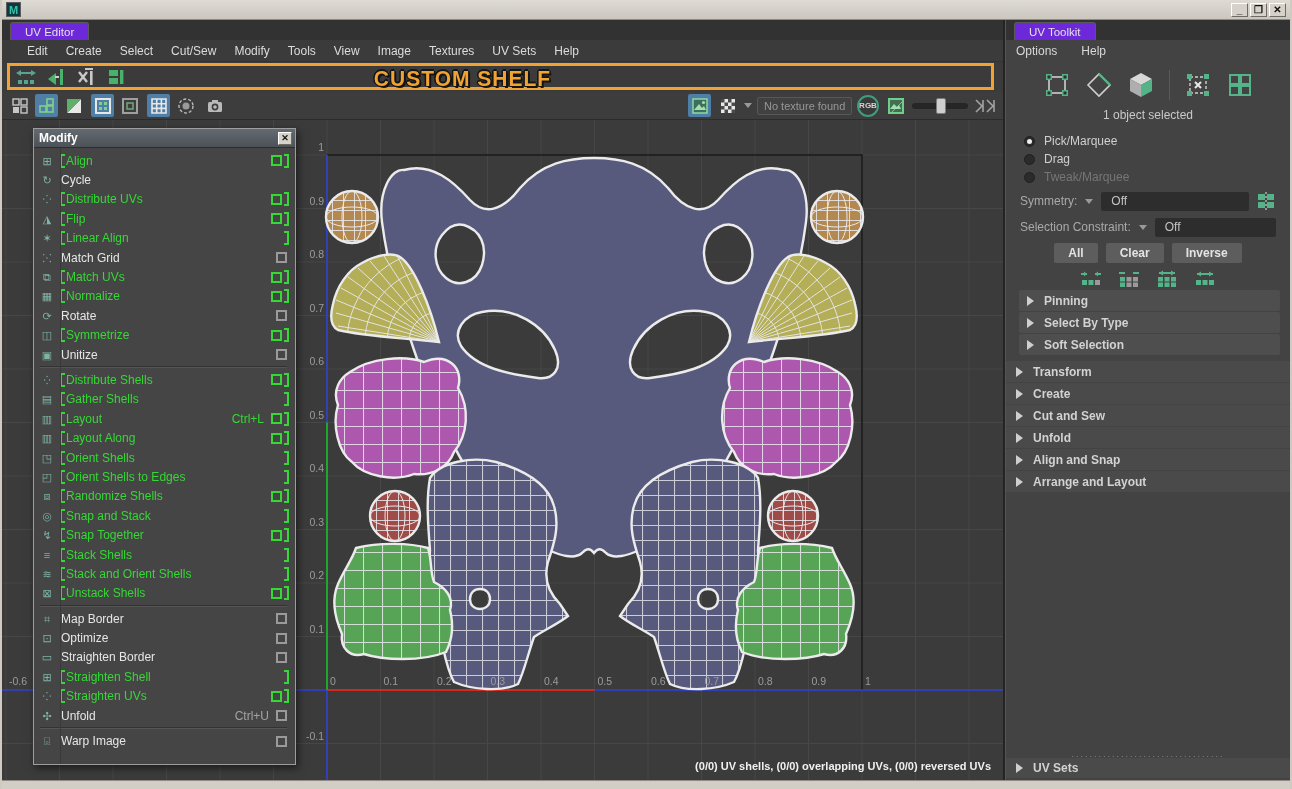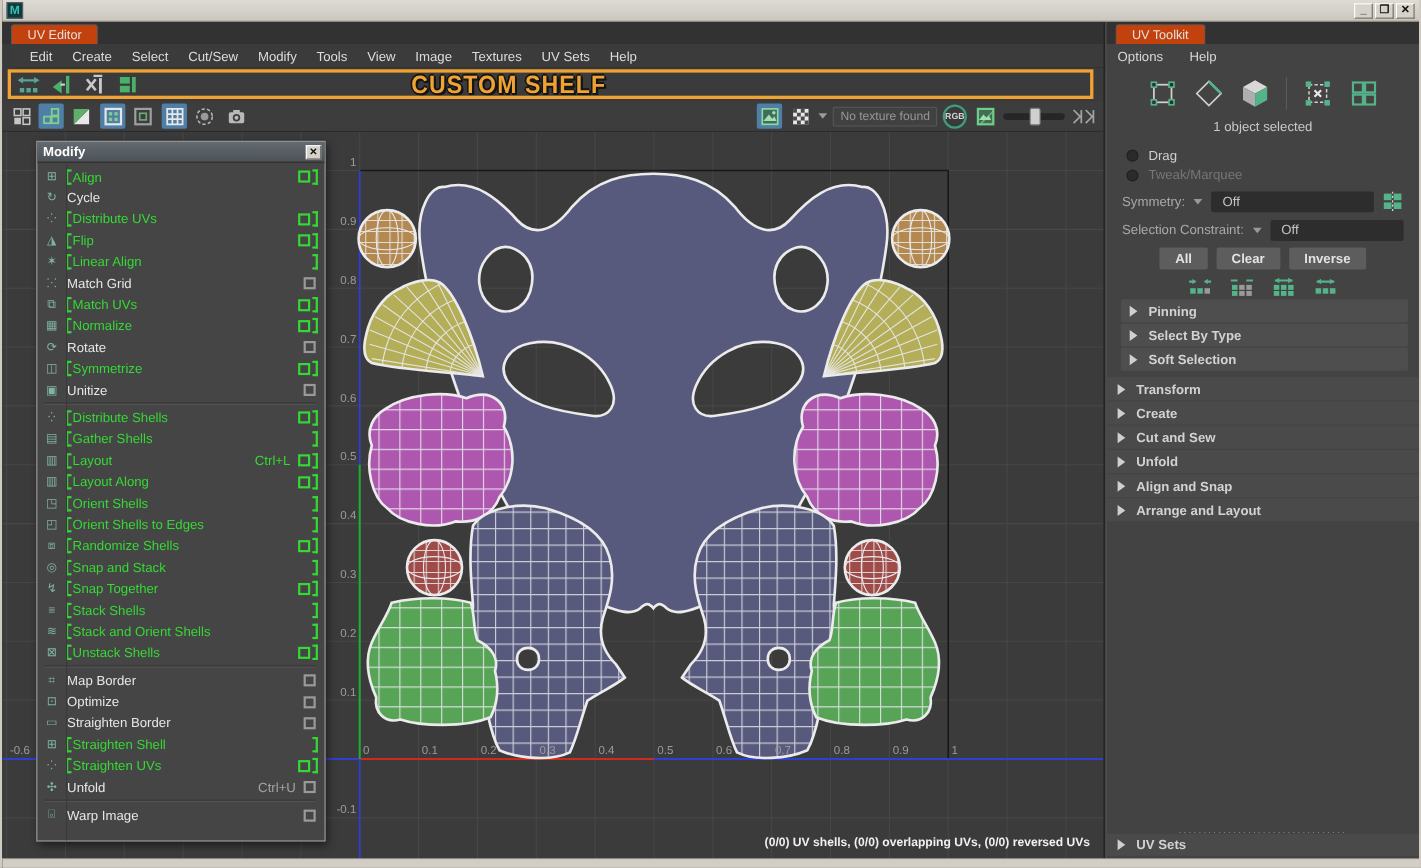--- a/index.html
+++ b/index.html
@@ -15,21 +15,21 @@
   .tb-btn{width:17px;height:14px;background:#d6d2ca;border:1px solid;border-color:#fff #6e6a64 #6e6a64 #fff;
           font-size:10px;line-height:11px;text-align:center;color:#111;margin-left:2px;font-weight:bold;}
   
   .app{position:absolute;left:0;top:20px;right:0;bottom:9px;background:#3a3a3a;display:flex;}
   .bottomstrip{position:absolute;left:0;bottom:0;right:0;height:9px;background:#d2cec6;border-top:1px solid #8f8b84;}
   .left-col{width:1001px;display:flex;flex-direction:column;position:relative;}
   .col-divider{width:2px;background:#242424;}
   .right-col{flex:1;background:#434343;display:flex;flex-direction:column;position:relative;border-left:1px solid #555;}
   
   .tabstrip{height:20px;background:#323232;display:flex;align-items:flex-end;padding-left:8px;}
-  .tab{height:18px;background:#c2410c;color:#e2e2e2;font-size:11.5px;padding:0 14px;display:flex;align-items:center;
+  .tab{height:18px;background:#6d28d9;color:#e2e2e2;font-size:11.5px;padding:0 14px;display:flex;align-items:center;
        border-radius:3px 3px 0 0;border:1px solid #5a5a5a;border-bottom:none;}
   
   .menubar{height:22px;background:#3b3b3b;display:flex;align-items:center;padding-left:6px;border-bottom:1px solid #333;margin-left:10px;}
   .menu-item{color:#dcdcdc;font-size:12px;padding:0 9px;cursor:default;}
   
   .shelfrow{height:30px;background:#3b3b3b;position:relative;}
   .shelfbox{position:absolute;left:5px;top:1px;width:987px;height:27px;border:3px solid var(--shelf-orange,#f0a332);
             display:flex;align-items:center;padding-left:4px;}
   .shelf-icons{display:flex;gap:6px;align-items:center;}
   .shelf-btn{width:24px;height:20px;display:flex;align-items:center;justify-content:center;}
@@ -749,20 +749,24 @@
                 <rect x="15" y="15" width="9" height="9"></rect>
               </g>
             </svg>
         </div>
       </div>
 
       <div class="tk-status">1 object selected</div>
 
       <div class="tk-modes" id="tk-modes">
           <div class="tk-mode">
+            <span class="radio sel"></span>
+            <span>Pick/Marquee</span>
+          </div>
+          <div class="tk-mode">
             <span class="radio"></span>
             <span>Drag</span>
           </div>
           <div class="tk-mode dis">
             <span class="radio"></span>
             <span>Tweak/Marquee</span>
           </div>
         </div>
 
       <div class="tk-row">

